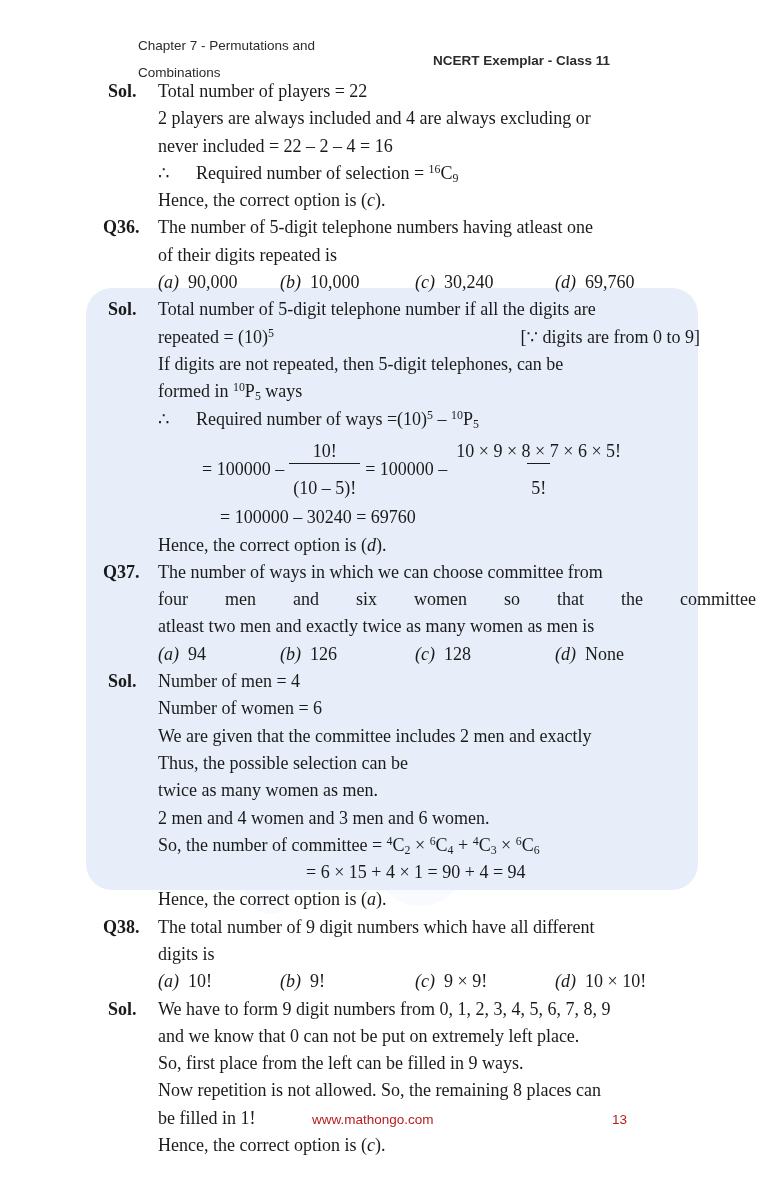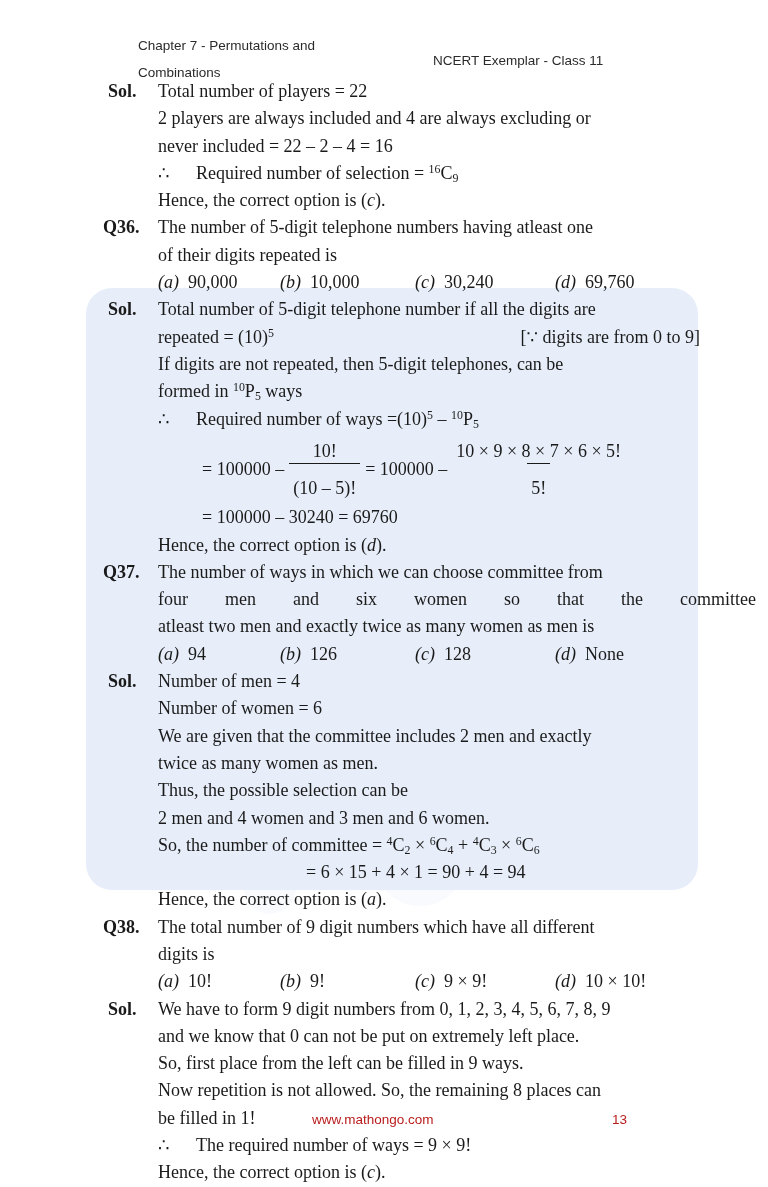--- a/index.html
+++ b/index.html
@@ -57,20 +57,21 @@
     top: 32px;
     width: 230px;
     line-height: 27px;
   }
   #book-title {
     position: absolute;
     left: 433px;
     top: 51px;
     line-height: 19px;
     white-space: nowrap;
+    font-weight: bold;
   }
 
   
   #content {
     position: absolute;
     left: 0;
     top: 78px;
     width: 768px;
     z-index: 4;
     font-size: 18px;
@@ -259,21 +260,21 @@
         <span class="num">10!</span>
         <span class="den">(10 – 5)!</span>
       </span>
       <span>= 100000 –</span>
       <span class="frac">
         <span class="num">10 × 9 × 8 × 7 × 6 × 5!</span>
         <span class="den">5!</span>
       </span>
     </span>
   </div>
-  <div class="eqrow" style="margin-top:6px;line-height:27.3px;">
+  <div class="eqrow" style="margin-top:6px;line-height:27.3px;margin-left:18px;">
     <span>= 100000 – 30240 = 69760</span>
   </div>
   <div class="row">
     <span class="txt nowrap"><span>Hence, the correct option is (</span><span class="it">d</span><span>).</span></span>
   </div>
 
   <div class="row">
     <span class="label q">Q37.</span>
     <span class="txt">The number of ways in which we can choose committee from</span>
   </div>
@@ -302,24 +303,24 @@
     <span class="label">Sol.</span>
     <span class="txt">Number of men = 4</span>
   </div>
   <div class="row">
     <span class="txt">Number of women = 6</span>
   </div>
   <div class="row">
     <span class="txt">We are given that the committee includes 2 men and exactly</span>
   </div>
   <div class="row">
+    <span class="txt">Thus, the possible selection can be</span>
+  </div>
+  <div class="row">
     <span class="txt">twice as many women as men.</span>
-  </div>
-  <div class="row">
-    <span class="txt">Thus, the possible selection can be</span>
   </div>
   <div class="row">
     <span class="txt nowrap">2 men and 4 women    and    3 men and 6 women.</span>
   </div>
   <div class="row">
     <span class="txt nowrap"><span>So, the number of committee = </span><sup>4</sup><span>C</span><sub>2</sub><span> × </span><sup>6</sup><span>C</span><sub>4</sub><span> + </span><sup>4</sup><span>C</span><sub>3</sub><span> × </span><sup>6</sup><span>C</span><sub>6</sub></span>
   </div>
   <div class="eqrow" style="padding-left:306px;line-height:27.3px;">
     <span>= 6 × 15 + 4 × 1 = 90 + 4 = 94</span>
   </div>
@@ -346,23 +347,20 @@
     <span class="txt">and we know that 0 can not be put on extremely left place.</span>
   </div>
   <div class="row">
     <span class="txt">So, first place from the left can be filled in 9 ways.</span>
   </div>
   <div class="row">
     <span class="txt">Now repetition is not allowed. So, the remaining 8 places can</span>
   </div>
   <div class="row">
     <span class="txt">be filled in 1!</span>
-  </div>
-  <div class="row">
-    <span class="txt nowrap"><span class="indent-sym">∴</span><span>The required number of ways = 9 × 9!</span></span>
   </div>
   <div class="row">
     <span class="txt nowrap"><span>Hence, the correct option is (</span><span class="it">c</span><span>).</span></span>
   </div>
 
 </div>
 
 <div id="page-footer">
   <span id="footer-site">www.mathongo.com</span>
   <span id="footer-page">13</span>

